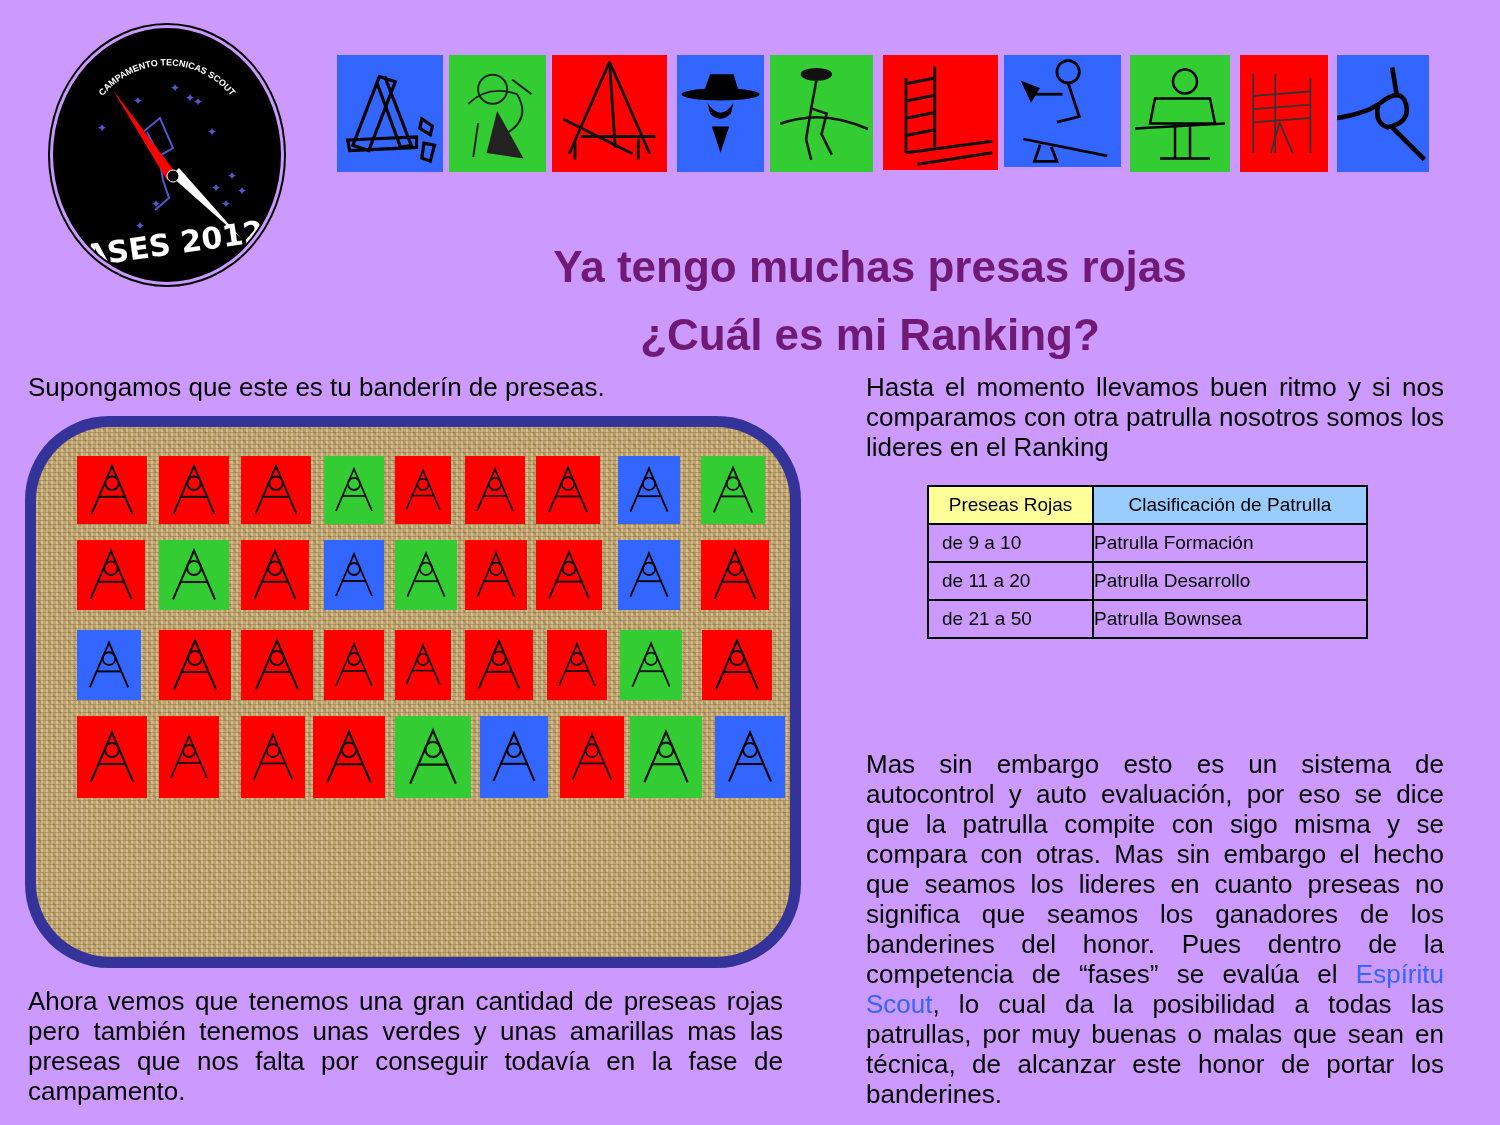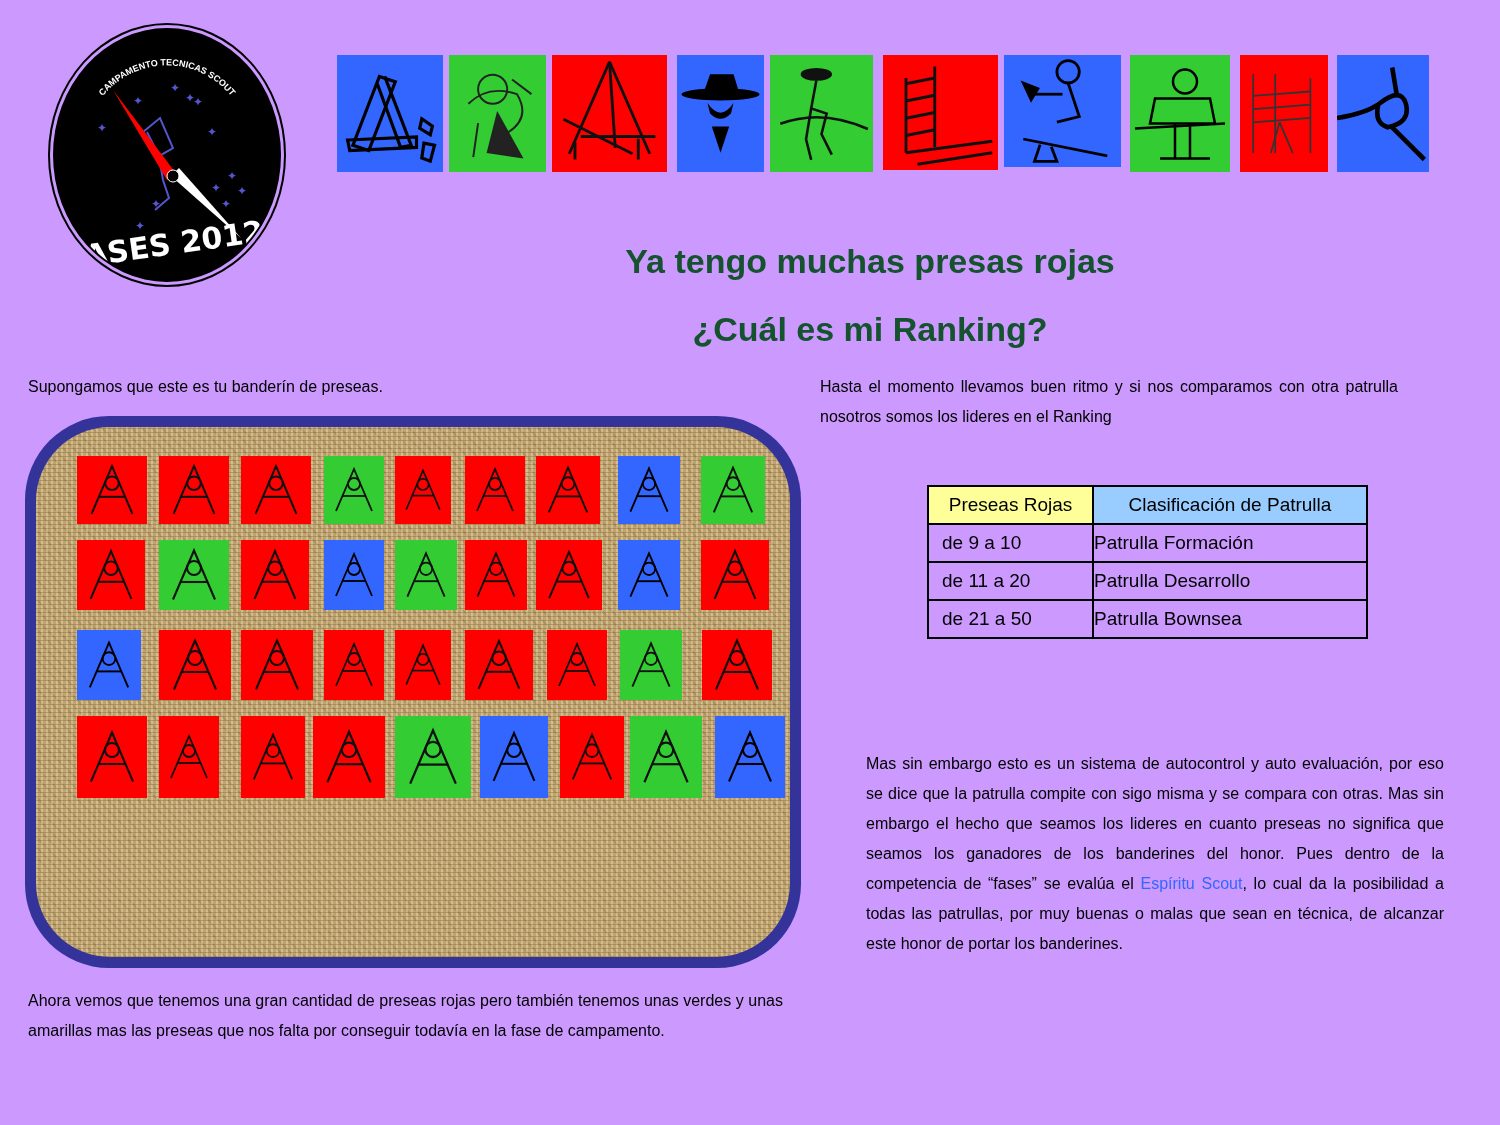--- a/index.html
+++ b/index.html
@@ -25,26 +25,26 @@
   
   .tile {
     position: absolute;
     overflow: hidden;
   }
   .tile svg { width: 100%; height: 100%; display: block; }
 
   
   .title {
     position: absolute; left: 460px; width: 820px; text-align: center;
-    color: #14532d; font-weight: bold; font-size: 34px;
+    color: #701a75; font-weight: bold; font-size: 44px;
   }
 
   
   .para {
-    position: absolute; font-size: 16px; line-height: 30px;
+    position: absolute; font-size: 26px; line-height: 30px;
     text-align: justify; text-align-last: left;
   }
   .link { color: #3366ff; margin-top: 41px; }
 
   
   .board {
     left: 25px; top: 416px; width: 776px; height: 552px;
     background: #333399;
     border-radius: 84px;
   }
@@ -544,21 +544,21 @@
             <path d="M30 60 L70 60"></path>
             <circle cx="50" cy="40" r="10"></circle>
           </g>
         </svg>
       </div>
     </div>
 </div>
 
 <div class="para" style="left:28px;top:986px;width:755px;">Ahora vemos que tenemos una gran cantidad de preseas rojas pero también tenemos unas verdes y unas amarillas mas las preseas que nos falta por conseguir todavía en la fase de campamento.</div>
 
-<div class="para" style="left:820px;top:372px;width:578px;">Hasta el momento llevamos buen ritmo y si nos comparamos con otra patrulla nosotros somos los lideres en el Ranking</div>
+<div class="para" style="left:866px;top:372px;width:578px;">Hasta el momento llevamos buen ritmo y si nos comparamos con otra patrulla nosotros somos los lideres en el Ranking</div>
 
 <table class="rank">
   <thead>
     <tr>
       <th class="c1">Preseas Rojas</th>
       <th class="c2">Clasificación de Patrulla</th>
     </tr>
   </thead>
   <tbody>
     <tr>

